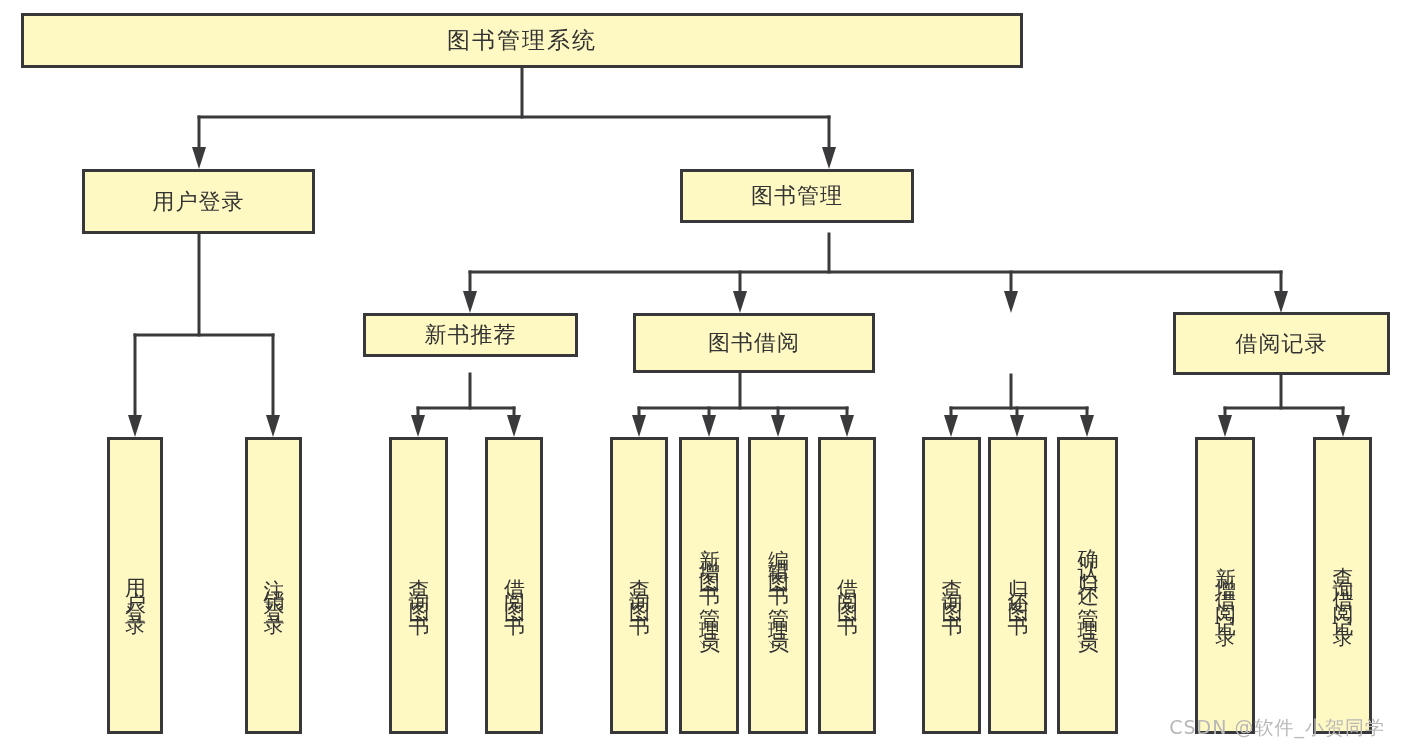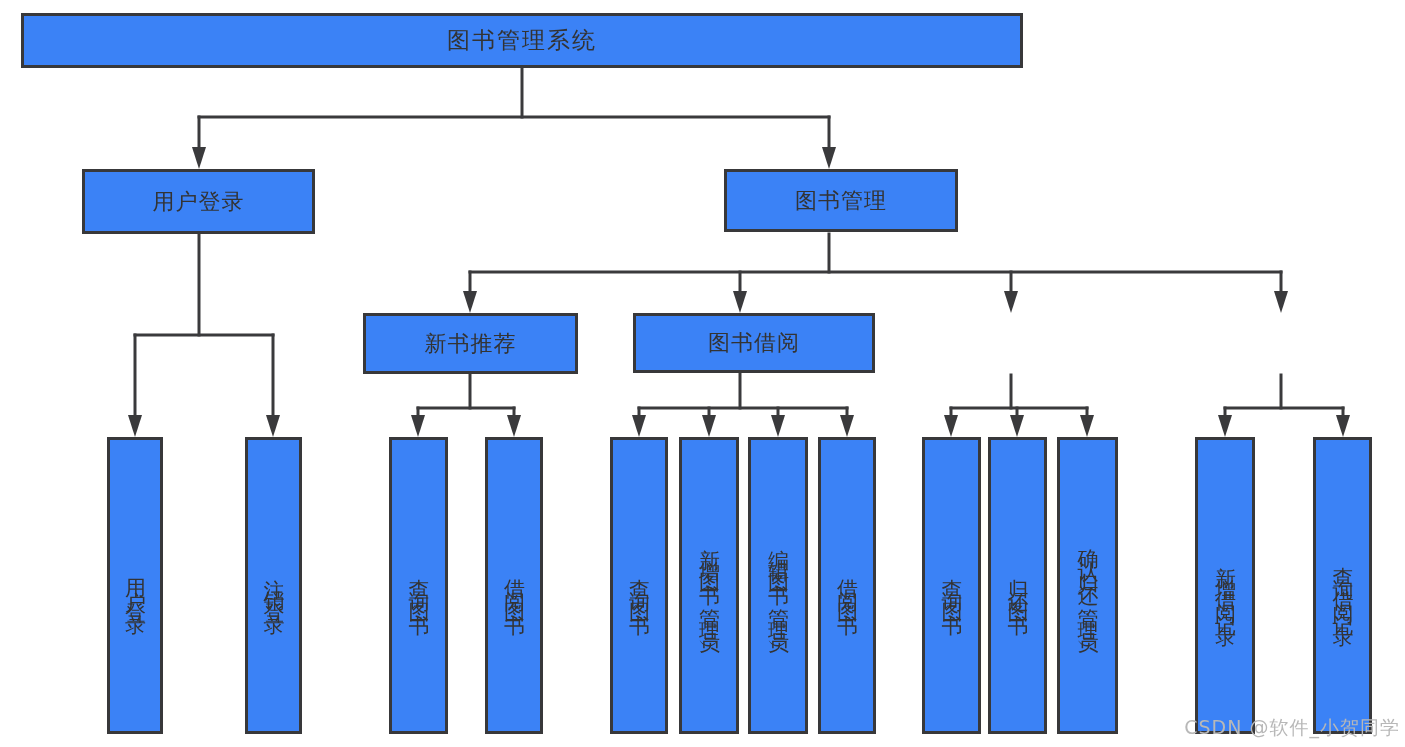--- a/index.html
+++ b/index.html
@@ -26,21 +26,21 @@
     stroke-width: 3;
     stroke-linecap: square;
   }
   .connectors polygon {
     fill: #3a3a3c;
   }
   .node {
     position: absolute;
     box-sizing: border-box;
     border: 3px solid #38383a;
-    background: #3b82f6;
+    background: #fef9c3;
     display: flex;
     align-items: center;
     justify-content: center;
     color: #333333;
     z-index: 1;
   }
   .node.h-label {
     font-size: 22px;
     letter-spacing: 1px;
     white-space: nowrap;
@@ -53,21 +53,21 @@
     writing-mode: vertical-rl;
     text-orientation: mixed;
     font-size: 21px;
     line-height: 1.1;
     letter-spacing: 12px;
     color: #333333;
     white-space: nowrap;
   }
   .watermark {
     position: absolute;
-    right: 5px;
+    right: 20px;
     bottom: 6px;
     font-size: 19px;
     color: #b8b8b8;
     letter-spacing: 1px;
     z-index: 3;
     white-space: nowrap;
     margin-top: 27px;
   }
 </style>
 </head>
@@ -147,24 +147,25 @@
       <line x1="1225" y1="408" x2="1225" y2="417"></line>
       <polygon points="1225,437 1218,415 1232,415"></polygon>
       <line x1="1343" y1="408" x2="1343" y2="417"></line>
       <polygon points="1343,437 1336,415 1350,415"></polygon>
     </g>
   </svg>
 
   <div class="node h-label root-box" style="left:21px;top:13px;width:1002px;height:55px">图书管理系统</div>
 
   <div class="node h-label" style="left:82px;top:169px;width:233px;height:65px">用户登录</div>
-  <div class="node h-label" style="left:724px;top:169px;width:234px;height:63px">图书管理</div>
-
-  <div class="node h-label" style="left:363px;top:313px;width:215px;height:61px">新书推荐</div>
+  <div class="node h-label" style="left:680px;top:169px;width:234px;height:54px">图书管理</div>
+
+  <div class="node h-label" style="left:363px;top:313px;width:215px;height:44px">新书推荐</div>
   <div class="node h-label" style="left:633px;top:313px;width:242px;height:60px">图书借阅</div>
+  <div class="node h-label" style="left:1173px;top:312px;width:217px;height:63px">借阅记录</div>
 
   <div class="node leaf" style="left:107px;top:437px;width:56px;height:297px">
     <span class="v-label">用户登录</span>
   </div>
   <div class="node leaf" style="left:245px;top:437px;width:57px;height:297px">
     <span class="v-label">注销登录</span>
   </div>
 
   <div class="node leaf" style="left:389px;top:437px;width:59px;height:297px">
     <span class="v-label">查询图书</span>

